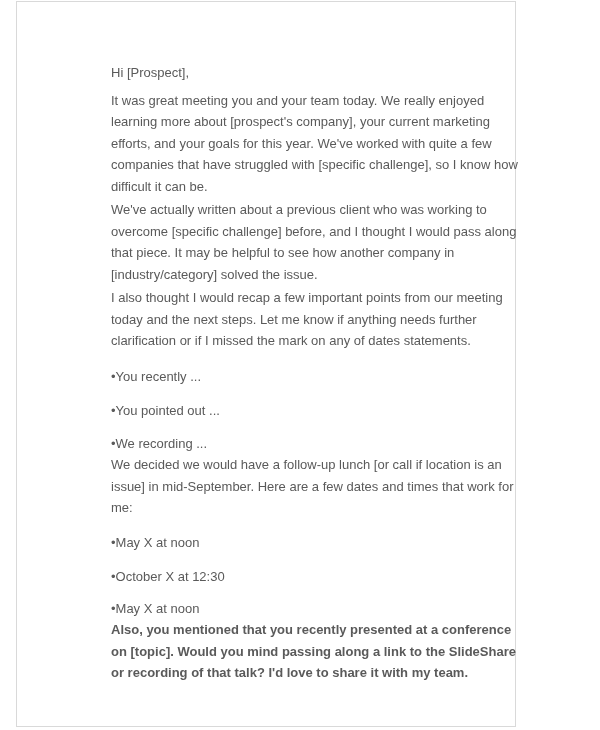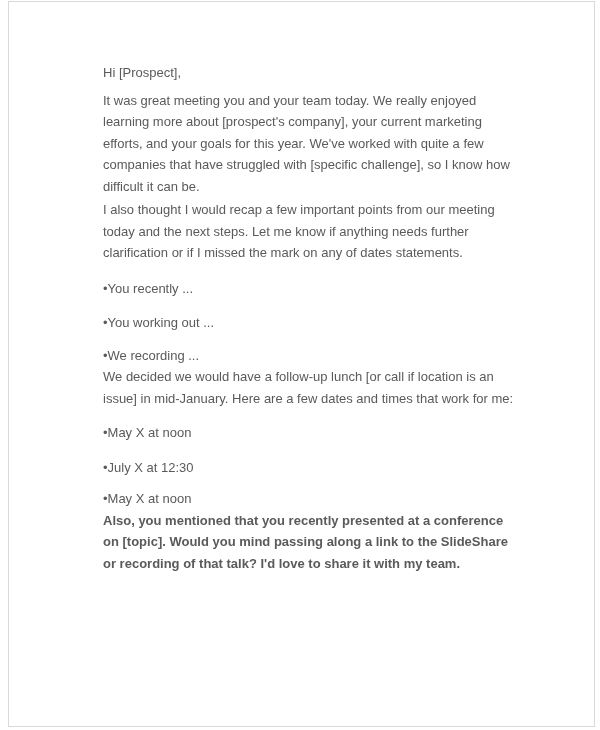--- a/index.html
+++ b/index.html
@@ -9,23 +9,23 @@
   }
   body {
     width: 600px;
     height: 730px;
     position: relative;
     overflow: hidden;
     font-family: "Liberation Sans", sans-serif;
   }
   .page {
     position: absolute;
-    left: 8px;
+    left: 16px;
     top: 1px;
-    width: 587px;
+    width: 500px;
     height: 726px;
     background: #ffffff;
     border: 1px solid #d9d9d9;
     box-sizing: border-box;
   }
   .letter-body {
     position: absolute;
     left: 94px;
     top: 60px;
     width: 418px;
@@ -47,23 +47,24 @@
   .mb13 { margin-bottom: 13px !important; }
   .mb14 { margin-bottom: 14px !important; }
 </style>
 </head>
 <body>
 
 <div class="page">
   <div class="letter-body">
     <p class="mb6">Hi [Prospect],</p>
     <p class="mb2">It was great meeting you and your team today. We really enjoyed learning more about [prospect's company], your current marketing efforts, and your goals for this year. We've worked with quite a few companies that have struggled with [specific challenge], so I know how difficult it can be.</p>
+    <p class="mb2">We've actually written about a previous client who was working to overcome [specific challenge] before, and I thought I would pass along that piece. It may be helpful to see how another company in [industry/category] solved the issue.</p>
     <p class="mb14">I also thought I would recap a few important points from our meeting today and the next steps. Let me know if anything needs further clarification or if I missed the mark on any of dates statements.</p>
     <p class="mb13">•You recently ...</p>
-    <p class="mb11">•You working out ...</p>
+    <p class="mb11">•You pointed out ...</p>
     <p class="mb0">•We recording ...</p>
-    <p class="mb13">We decided we would have a follow-up lunch [or call if location is an issue] in mid-January. Here are a few dates and times that work for me:</p>
+    <p class="mb13">We decided we would have a follow-up lunch [or call if location is an issue] in mid-September. Here are a few dates and times that work for me:</p>
     <p class="mb13">•May X at noon</p>
-    <p class="mb10">•July X at 12:30</p>
+    <p class="mb10">•October X at 12:30</p>
     <p class="mb0">•May X at noon</p>
     <p class="mb5">Also, you mentioned that you recently presented at a conference on [topic]. Would you mind passing along a link to the SlideShare or recording of that talk? I'd love to share it with my team.</p>
   </div>
 </div>
 
 </body></html>

